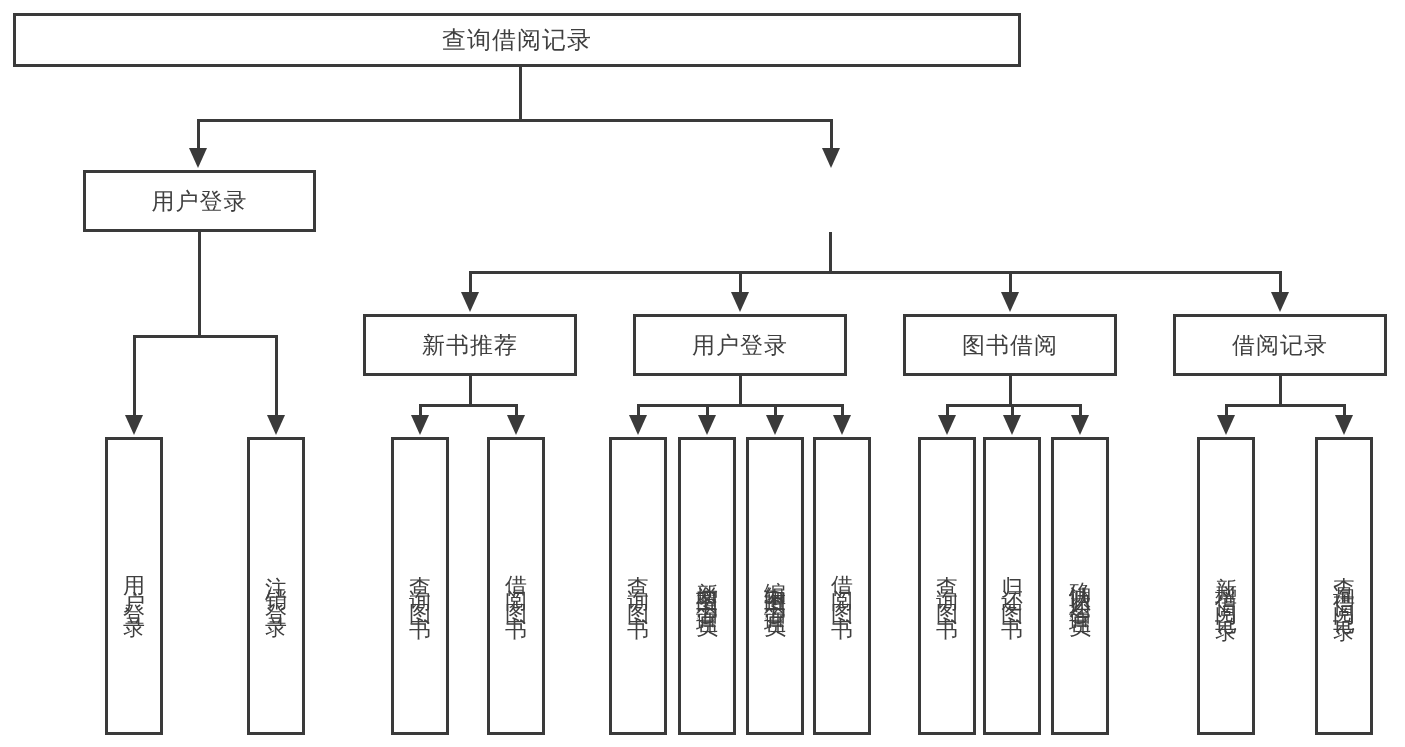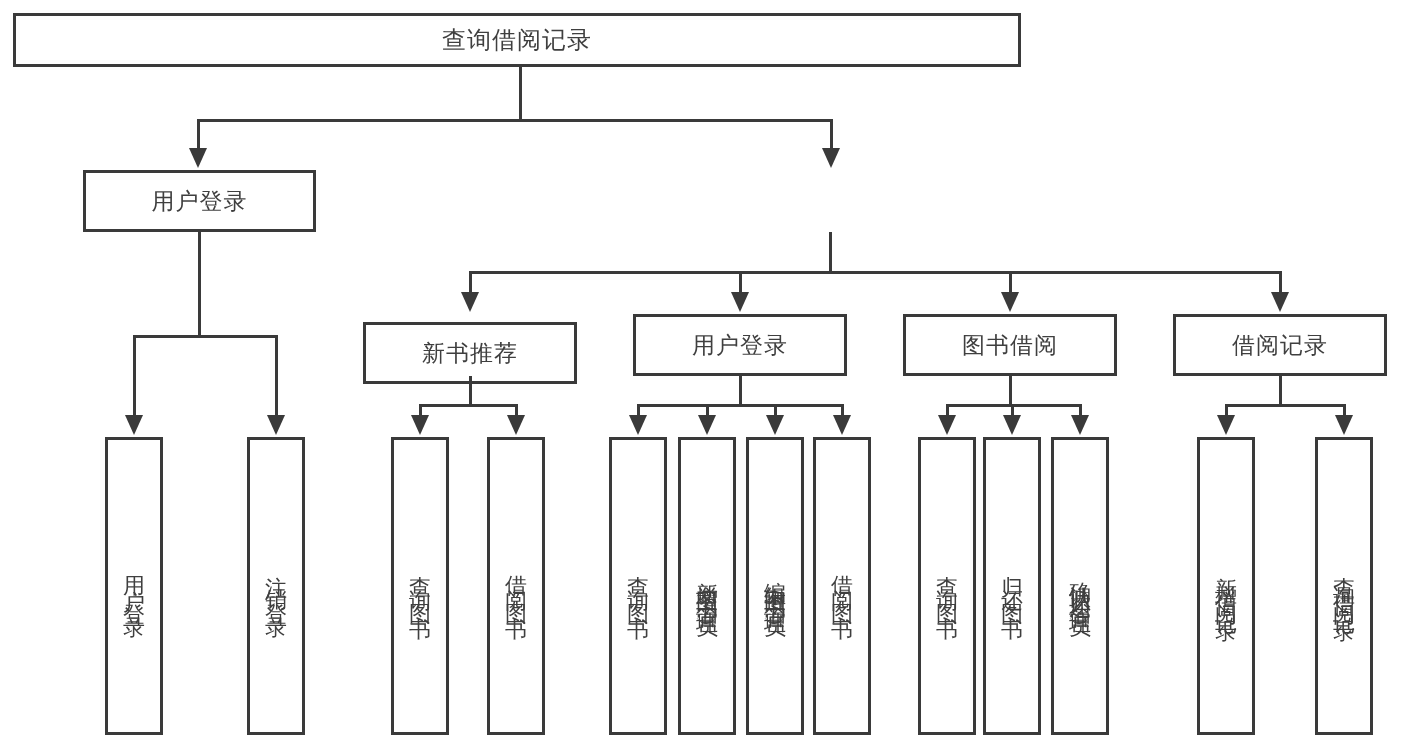--- a/index.html
+++ b/index.html
@@ -71,21 +71,21 @@
 <div class="canvas">
 
   <div class="node root" style="left:13px;top:13px;width:1008px;height:54px;">
     <span>查询借阅记录</span>
   </div>
 
   <div class="node branch" style="left:83px;top:170px;width:233px;height:62px;">
     <span>用户登录</span>
   </div>
 
-  <div class="node branch" style="left:363px;top:322px;width:214px;height:62px;">
+  <div class="node branch" style="left:363px;top:314px;width:214px;height:62px;">
     <span>新书推荐</span>
   </div>
   <div class="node branch" style="left:633px;top:314px;width:214px;height:62px;">
     <span>用户登录</span>
   </div>
   <div class="node branch" style="left:903px;top:314px;width:214px;height:62px;">
     <span>图书借阅</span>
   </div>
   <div class="node branch" style="left:1173px;top:314px;width:214px;height:62px;">
     <span>借阅记录</span>

